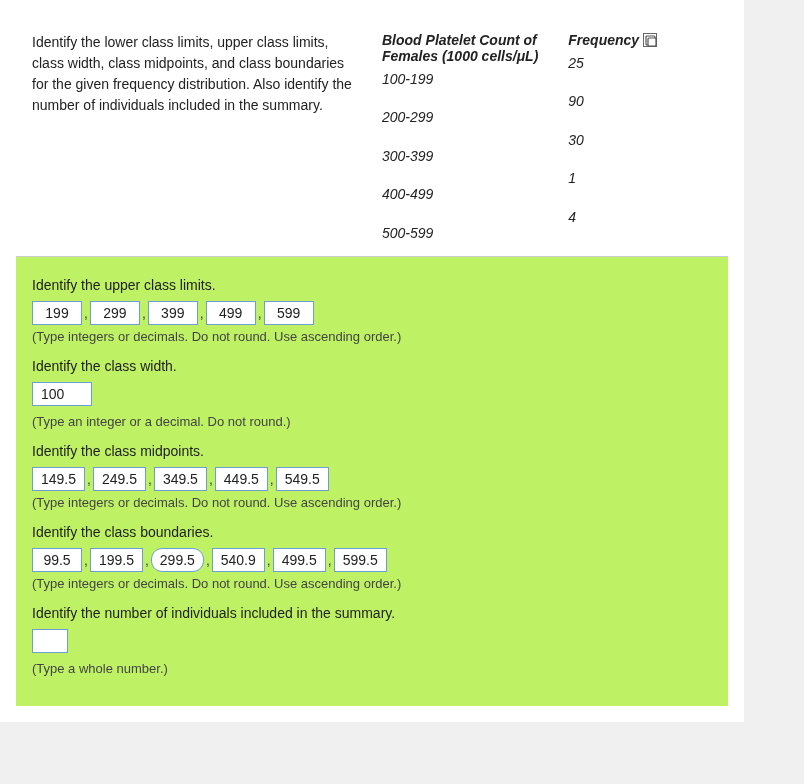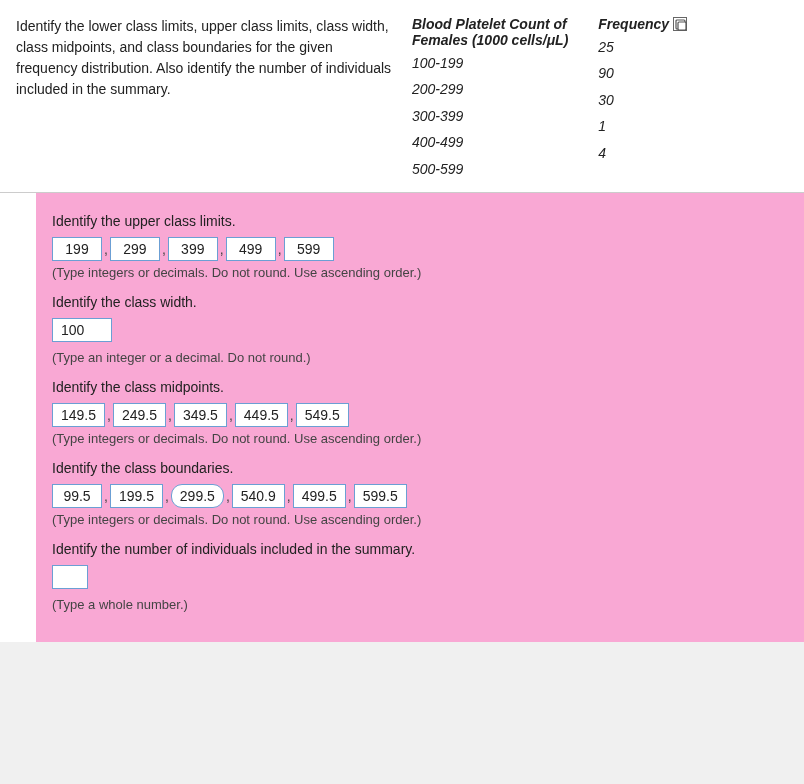--- a/index.html
+++ b/index.html
@@ -10,23 +10,23 @@
 
     body {
       font-family: Arial, sans-serif;
       font-size: 14px;
       background: #f0f0f0;
       width: 804px;
       min-height: 784px;
     }
 
     .main-container {
-      width: 804px;
-      background: #fff;
-      padding: 0;
+      width: 744px;
+      background: #fff;
+      padding: 16px;
     }
 
     .top-section {
       display: flex;
       flex-direction: row;
       padding: 16px 16px 12px 16px;
       border-bottom: 1px solid #ccc;
       gap: 20px;
     }
 
@@ -65,37 +65,36 @@
       height: 14px;
       display: inline-block;
       border: 1px solid #666;
       position: relative;
       cursor: pointer;
     }
 
     .table-col-values {
       display: flex;
       flex-direction: column;
-      gap: 4px;
+      gap: 16px;
     }
 
     .table-cell {
       font-size: 14px;
       color: #222;
       line-height: 1.6;
     }
 
     .freq-col {
       margin-left: 20px;
     }
 
     .answers-section {
       padding: 16px 16px 16px 16px;
-      background: #f9a8d4;
-      margin-left: 36px;
+      background: #bef264;
     }
 
     .answer-boxes-row {
       display: flex;
       flex-direction: row;
       align-items: center;
       gap: 0px;
       margin-bottom: 4px;
     }
 

